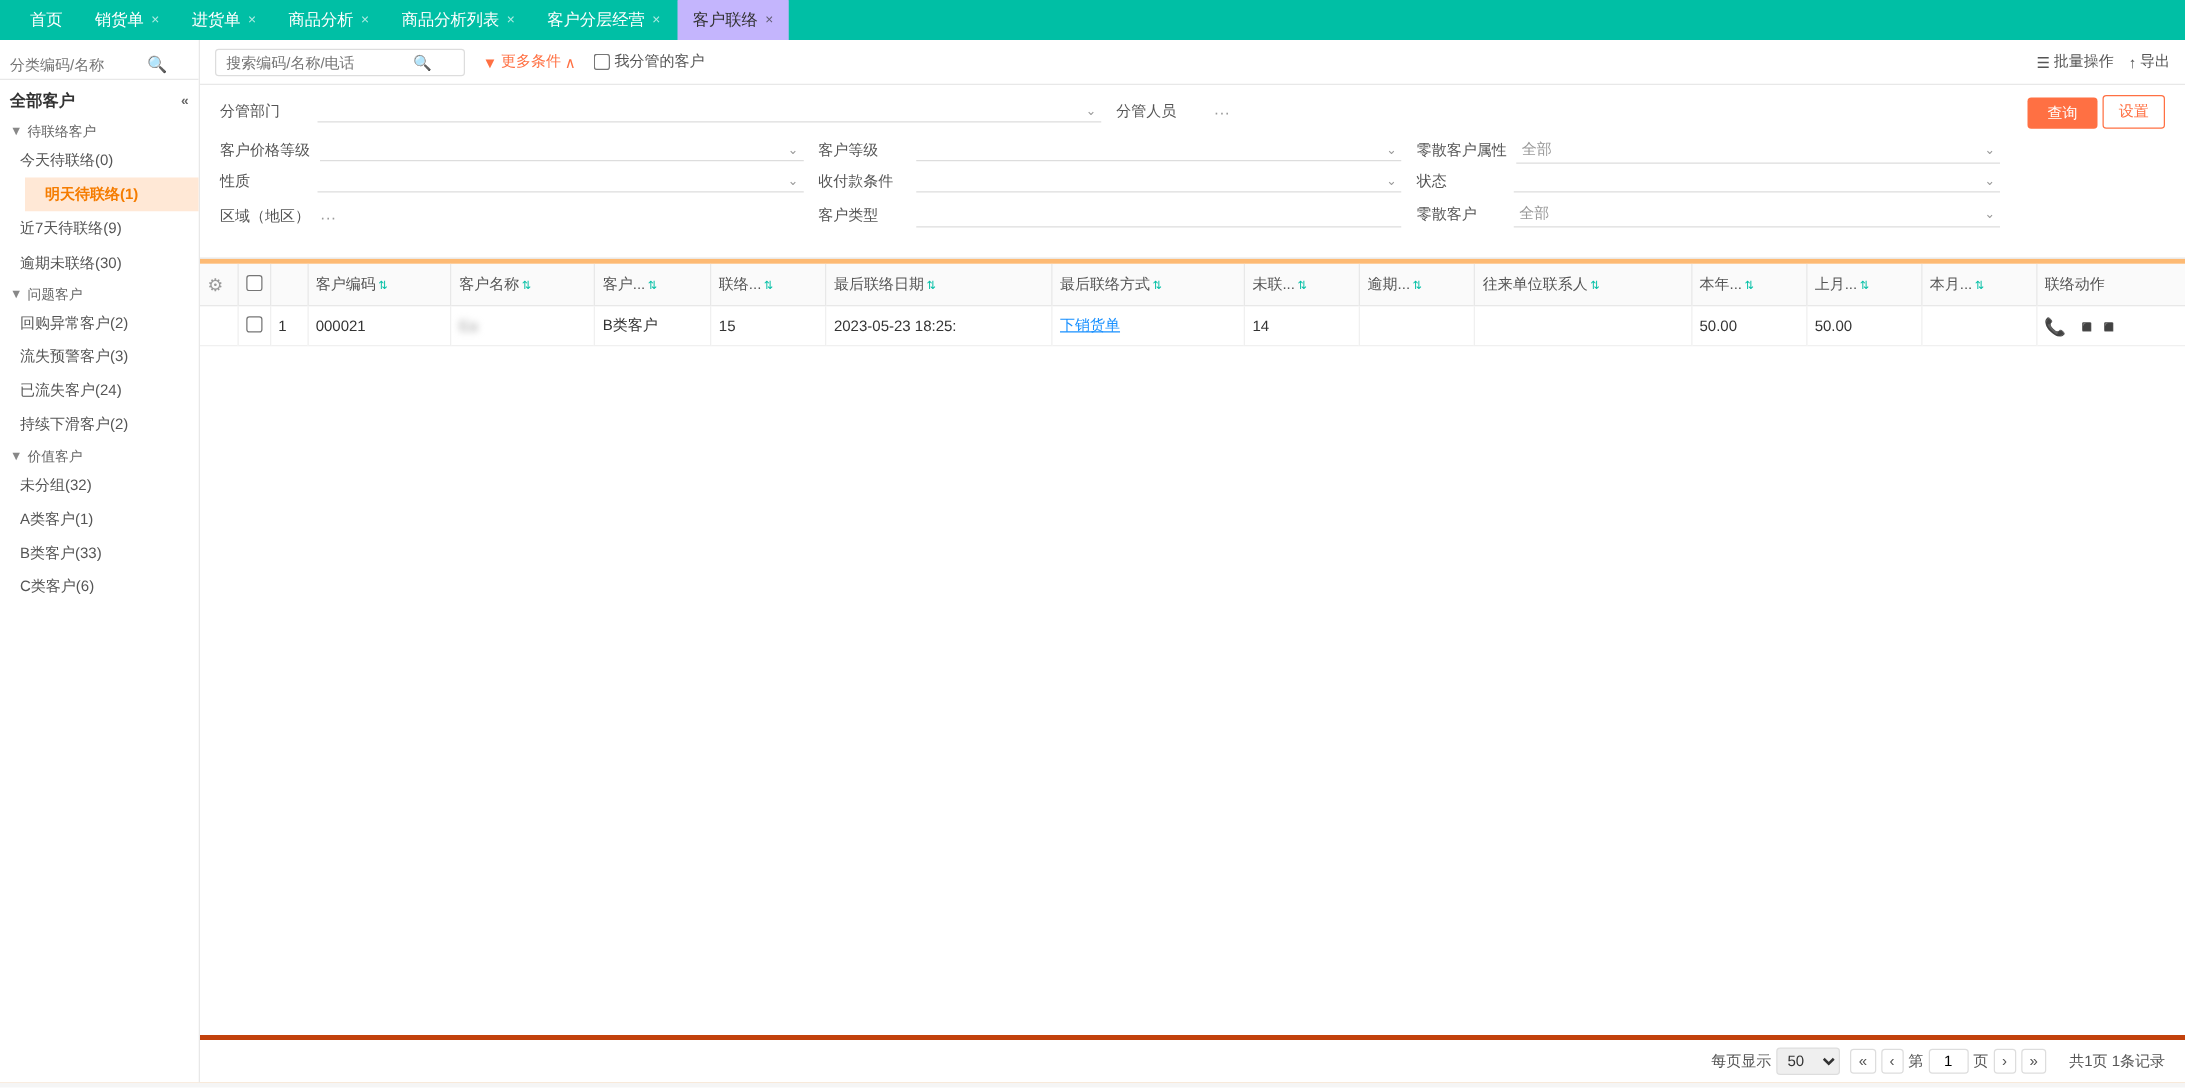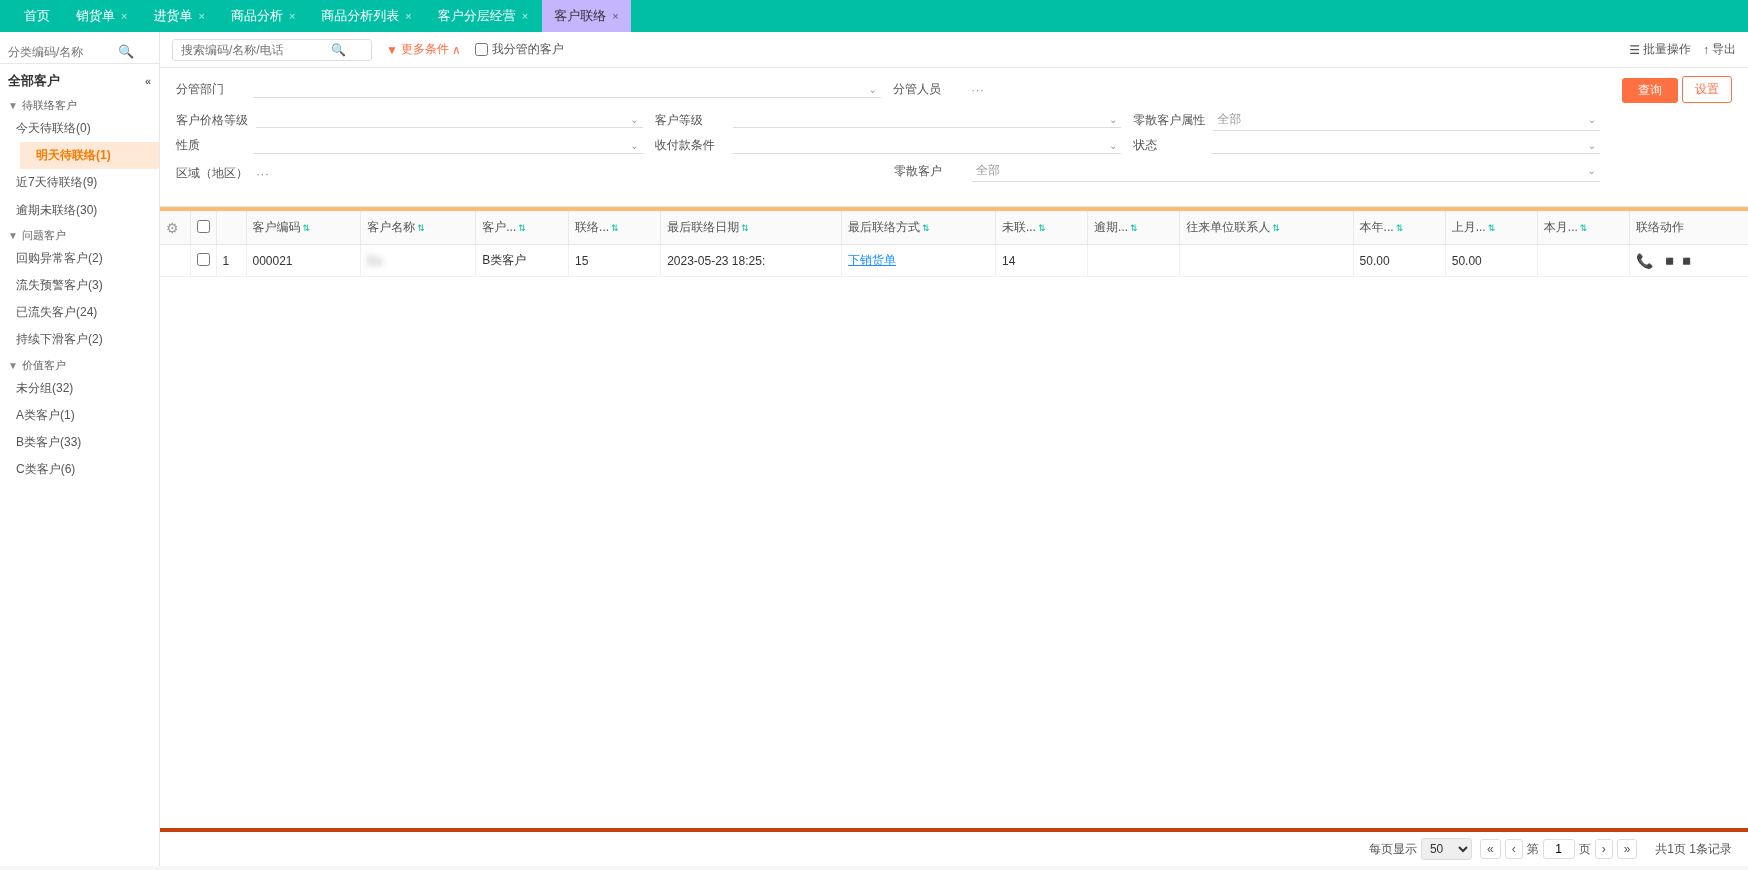--- a/index.html
+++ b/index.html
@@ -469,20 +469,24 @@
             <span class="chev">⌄</span>
           </div>
         </div>
         <div style="width:120px;"></div>
       </div>
 
       <div class="filter-row">
         <div class="filter-field">
           <span class="filter-label">区域（地区）</span>
           <span class="dots-btn">···</span>
+        </div>
+        <div class="filter-field">
+          <span class="filter-label">客户类型</span>
+          <input class="filter-input" style="">
         </div>
         <div class="filter-field">
           <span class="filter-label">零散客户</span>
           <div class="filter-select">
             <span>全部</span>
             <span class="chev">⌄</span>
           </div>
         </div>
         <div style="width:120px;"></div>
       </div>

